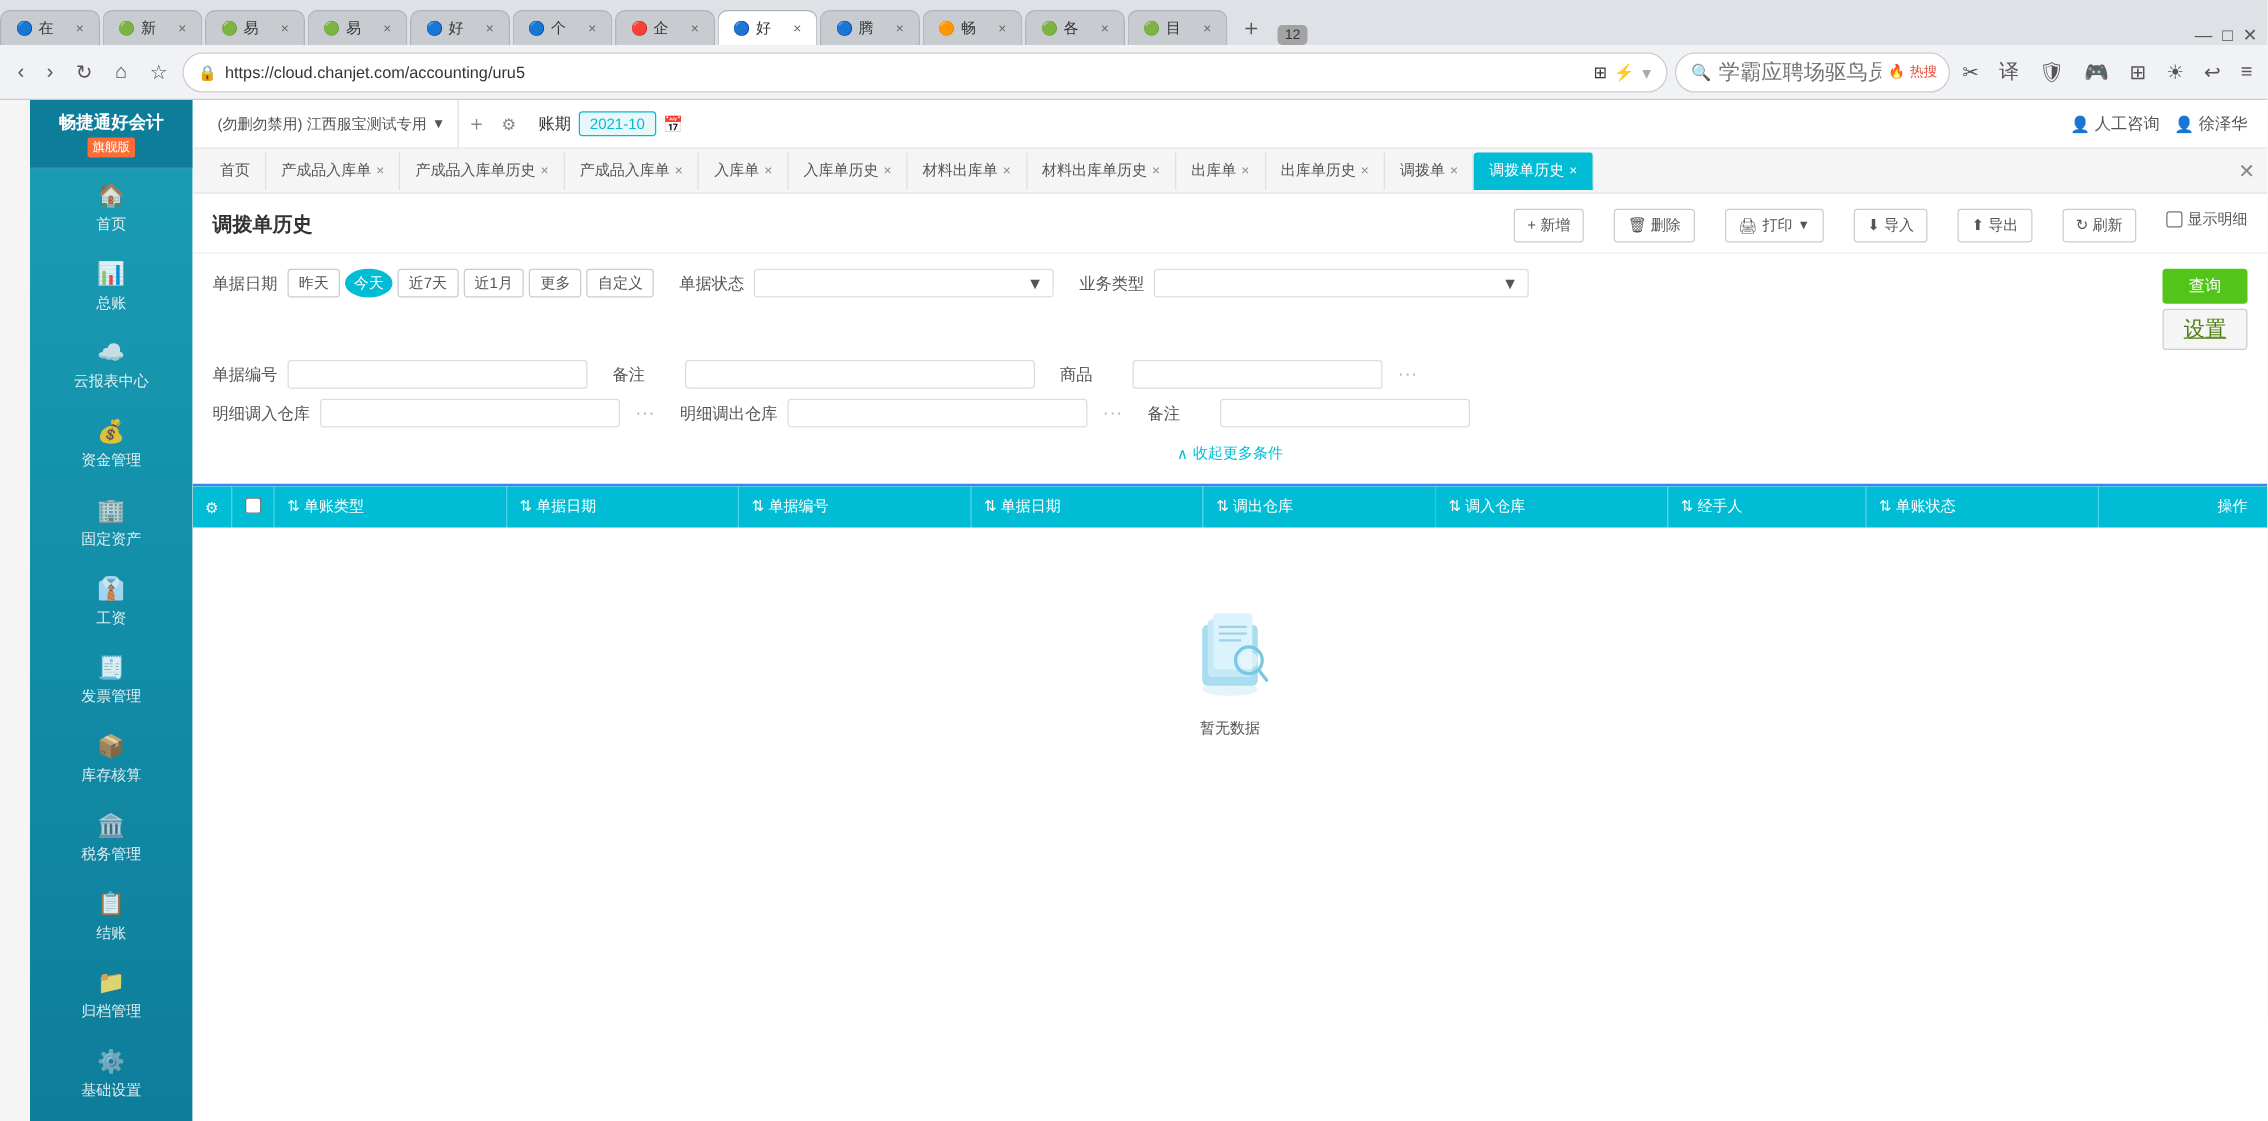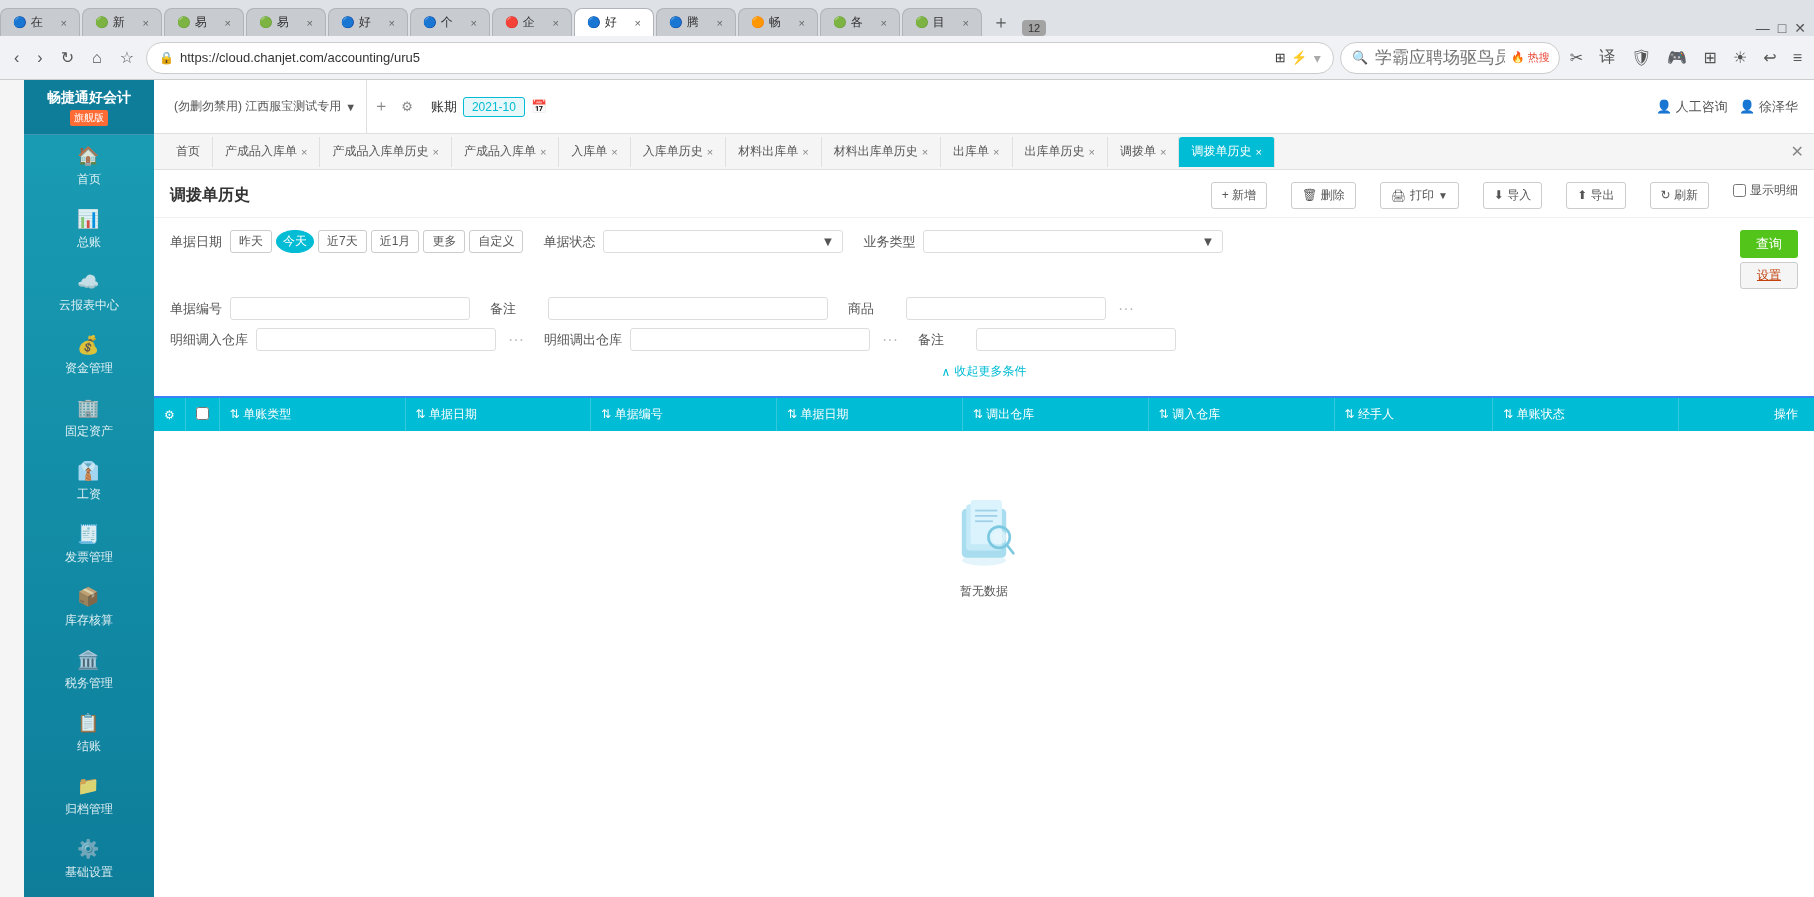--- a/index.html
+++ b/index.html
@@ -33,21 +33,21 @@
 
     
     .sidebar { width: 130px; background: linear-gradient(180deg, #1a9eb5 0%, #0d7d9a 100%); display: flex; flex-direction: column; align-items: center; padding-top: 0; flex-shrink: 0; }
     .sidebar-logo { width: 100%; background: #0d7d9a; padding: 8px 10px; display: flex; flex-direction: column; align-items: center; border-bottom: 1px solid rgba(255,255,255,0.2); }
     .sidebar-logo-text { color: #fff; font-size: 14px; font-weight: bold; text-align: center; line-height: 1.4; }
     .sidebar-logo-badge { background: #ff6b35; color: #fff; font-size: 10px; padding: 1px 4px; border-radius: 2px; margin-top: 2px; }
     .sidebar-item { width: 100%; display: flex; flex-direction: column; align-items: center; padding: 10px 0; cursor: pointer; color: rgba(255,255,255,0.85); font-size: 12px; gap: 4px; }
     .sidebar-item .si-icon { font-size: 18px; }
 
     
-    .top-nav { background: #fff; border-bottom: 1px solid #e0e0e0; padding: 0 0 0 10px; display: flex; align-items: center; height: 54px; }
+    .top-nav { background: #fff; border-bottom: 1px solid #e0e0e0; padding: 0 0 0 10px; display: flex; align-items: center; height: 39px; }
     .top-nav-breadcrumb { display: flex; align-items: center; gap: 4px; color: #555; font-size: 12px; padding: 0 10px; border-right: 1px solid #e0e0e0; height: 100%; }
     .account-period { display: flex; align-items: center; gap: 6px; padding: 0 12px; font-size: 13px; color: #333; }
     .account-period .period-badge { background: #e8f7fa; border: 1px solid #00bcd4; color: #00bcd4; padding: 2px 8px; border-radius: 3px; font-size: 12px; }
     .top-nav-right { margin-left: auto; display: flex; align-items: center; gap: 12px; padding-right: 16px; font-size: 13px; color: #555; }
 
     
     .content-tabs { display: flex; align-items: center; background: #f5f5f5; border-bottom: 1px solid #e0e0e0; overflow-x: auto; white-space: nowrap; padding: 0 10px; height: 36px; }
     .content-tab { display: inline-flex; align-items: center; padding: 0 12px; height: 30px; font-size: 12px; color: #555; cursor: pointer; border-right: 1px solid #e0e0e0; gap: 4px; white-space: nowrap; }
     .content-tab.active { background: #00bcd4; color: #fff; border-radius: 3px 3px 0 0; }
     .content-tab .tab-x { font-size: 11px; color: #888; cursor: pointer; }
@@ -70,21 +70,21 @@
     .filter-label { font-size: 13px; color: #555; white-space: nowrap; min-width: 50px; }
     .filter-date-btns { display: flex; align-items: center; gap: 4px; }
     .date-btn { padding: 2px 8px; border: 1px solid #ccc; background: #fff; border-radius: 3px; cursor: pointer; font-size: 12px; color: #555; }
     .date-btn.active { background: #00bcd4; color: #fff; border-color: #00bcd4; border-radius: 50%; padding: 2px 6px; }
     .date-range { font-size: 12px; color: #888; margin-left: 4px; }
     .filter-select { display: flex; align-items: center; gap: 4px; border: 1px solid #ddd; border-radius: 3px; padding: 3px 8px; background: #fff; cursor: pointer; min-width: 200px; font-size: 13px; color: #555; }
     .filter-input { border: 1px solid #ddd; border-radius: 3px; padding: 3px 8px; background: #fff; min-width: 200px; font-size: 13px; color: #555; outline: none; }
     .filter-dots { color: #bbb; font-size: 16px; cursor: pointer; margin-left: 4px; }
     .filter-actions { display: flex; flex-direction: column; gap: 4px; margin-left: auto; }
     .btn-query { background: #52c41a; color: #fff; border: none; border-radius: 3px; padding: 5px 16px; cursor: pointer; font-size: 13px; }
-    .btn-settings { background: #f5f5f5; color: #c2410c; border: 1px solid #ccc; border-radius: 3px; padding: 4px 16px; cursor: pointer; font-size: 12px; text-decoration: underline; }
+    .btn-settings { background: #f5f5f5; color: #4d7c0f; border: 1px solid #ccc; border-radius: 3px; padding: 4px 16px; cursor: pointer; font-size: 17px; text-decoration: underline; }
     .collapse-btn { display: flex; align-items: center; justify-content: center; gap: 4px; color: #00bcd4; font-size: 12px; cursor: pointer; margin-top: 4px; padding: 4px 0; }
 
     
     .data-table { width: 100%; border-collapse: collapse; }
     .table-header { background: #00bcd4; }
     .table-header th { color: #fff; padding: 8px 10px; font-size: 12px; font-weight: normal; text-align: left; border-right: 1px solid rgba(255,255,255,0.2); white-space: nowrap; cursor: pointer; user-select: none; }
     .table-header th:last-child { border-right: none; }
     .th-checkbox { width: 30px; text-align: center; }
     .th-gear { width: 30px; text-align: center; }
     .table-body td { padding: 8px 10px; border-bottom: 1px solid #f0f0f0; font-size: 12px; color: #555; text-align: center; }

